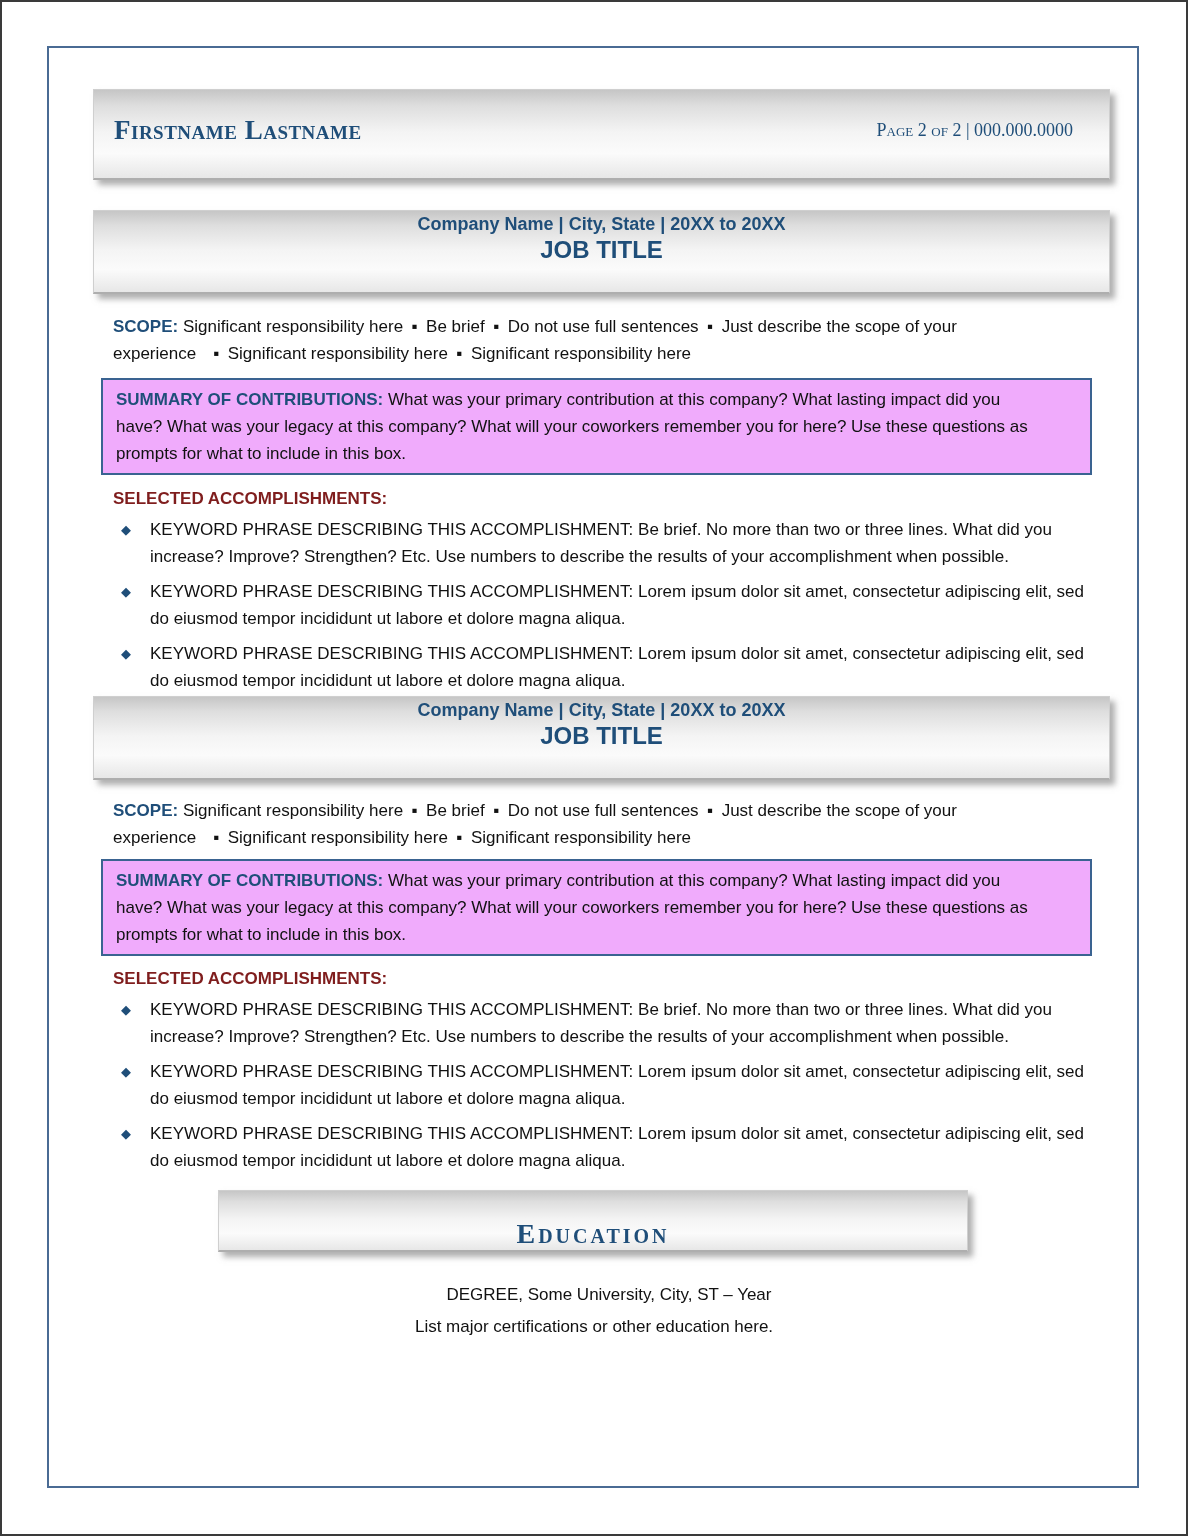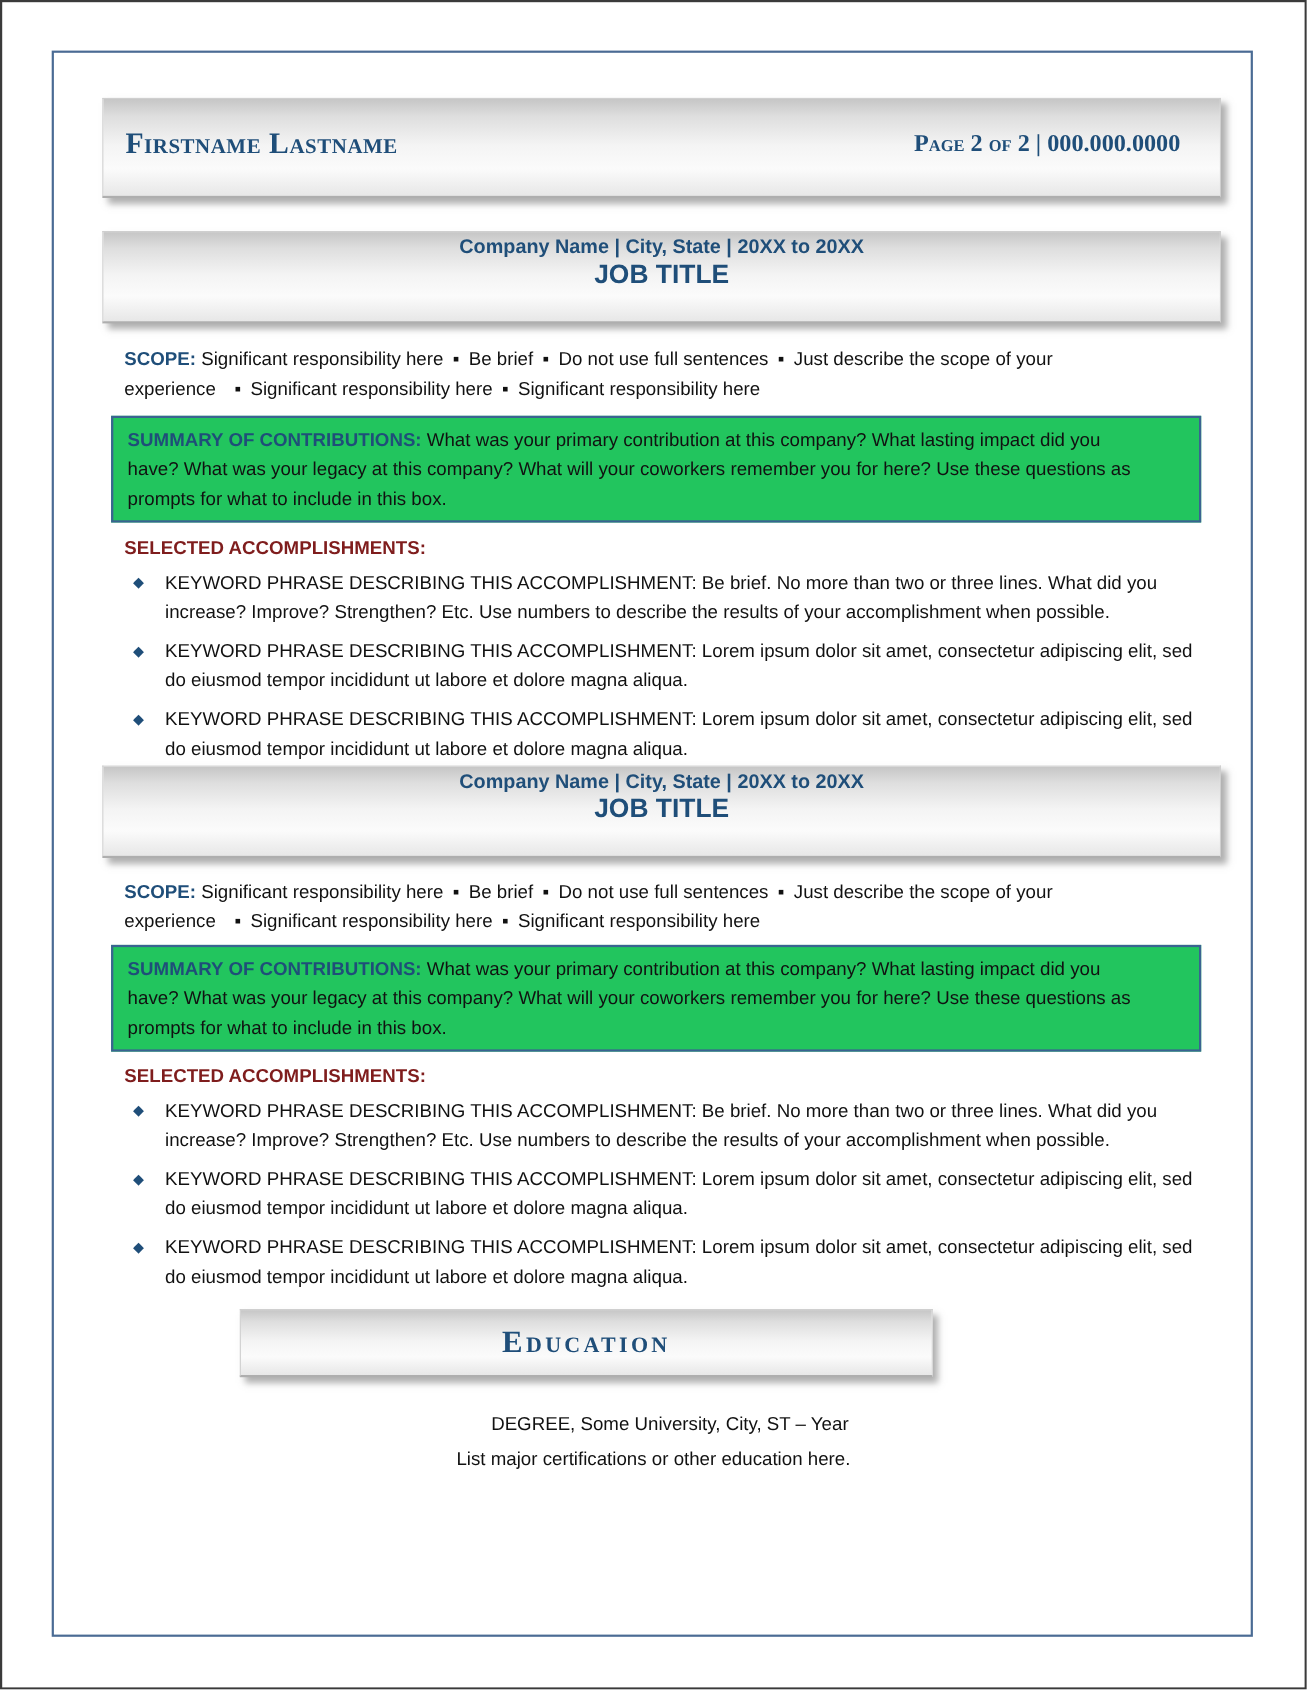--- a/index.html
+++ b/index.html
@@ -23,49 +23,49 @@
     border:1px solid #cfcfcf;border-bottom:2px solid #aeaeae;
     box-shadow:5px 5px 6px rgba(110,110,110,0.55);
     box-sizing:border-box;
   }
   .name-bar{left:91px;top:87px;width:1017px;height:91px;display:flex;align-items:center;justify-content:space-between;padding:0 36px 8px 20px;}
   .name-text{
     font-family:"Liberation Serif",serif;font-variant:small-caps;font-weight:bold;
     font-size:27px;color:#1F4E79;letter-spacing:0.5px;
   }
   .page-info{
-    font-family:"Liberation Serif",serif;font-variant:small-caps;font-weight:bold;
-    font-size:22px;color:#1F4E79;
+    font-family:"Liberation Serif",serif;font-variant:small-caps;font-weight:normal;
+    font-size:18px;color:#1F4E79;
   }
   .company-bar{left:91px;width:1017px;height:84px;display:flex;flex-direction:column;align-items:center;justify-content:flex-start;padding-bottom:8px;box-sizing:border-box;}
   .company-bar-1{top:208px;}
   .company-bar-2{top:694px;}
   .company-line{font-size:18px;font-weight:bold;color:#1F4E79;line-height:26px;}
   .job-title{font-size:24px;font-weight:bold;color:#1F4E79;line-height:26px;}
   .scope{position:absolute;left:111px;width:992px;font-size:17px;line-height:27px;white-space:pre-line;}
   .scope-1{top:311px;}
   .scope-2{top:795px;}
   .blue-label{color:#1F4E79;font-weight:bold;text-align:center;}
   .summary-box{
     position:absolute;left:99px;width:991px;box-sizing:border-box;
-    border:2px solid #3a6391;background:#22c55e;
+    border:2px solid #3a6391;background:#f0abfc;
     padding:6px 13px;font-size:17px;line-height:27px;white-space:pre-line;
   }
   .summary-box-1{top:376px;}
   .summary-box-2{top:857px;}
   .selected-heading{position:absolute;left:111px;font-size:17px;font-weight:bold;color:#7f1d1d;}
   .selected-heading-1{top:487px;}
   .selected-heading-2{top:967px;}
   .accomplishments{position:absolute;left:111px;width:978px;}
   .accomplishments-1{top:514px;}
   .accomplishments-2{top:994px;}
   .accomplishment{display:flex;margin-bottom:8px;}
   .diamond{flex:0 0 37px;color:#1F4E79;font-size:13px;line-height:27px;text-align:left;padding-left:8px;box-sizing:border-box;}
   .accomplishment-text{flex:1;font-size:17px;line-height:27px;white-space:pre-line;}
-  .education-bar{left:216px;top:1188px;width:630px;height:62px;display:flex;align-items:center;justify-content:center;}
+  .education-bar{left:216px;top:1188px;width:750px;height:62px;display:flex;align-items:flex-end;justify-content:center;}
   .education-title{
     font-family:"Liberation Serif",serif;font-variant:small-caps;font-weight:bold;
     font-size:28px;color:#1F4E79;letter-spacing:3px;
   }
   .edu-line{position:absolute;left:0;right:0;text-align:center;font-size:17px;line-height:27px;}
   .degree-line{top:1279px;margin-left:30px;}
   .cert-line{top:1311px;}
 </style>
 </head>
 <body>

